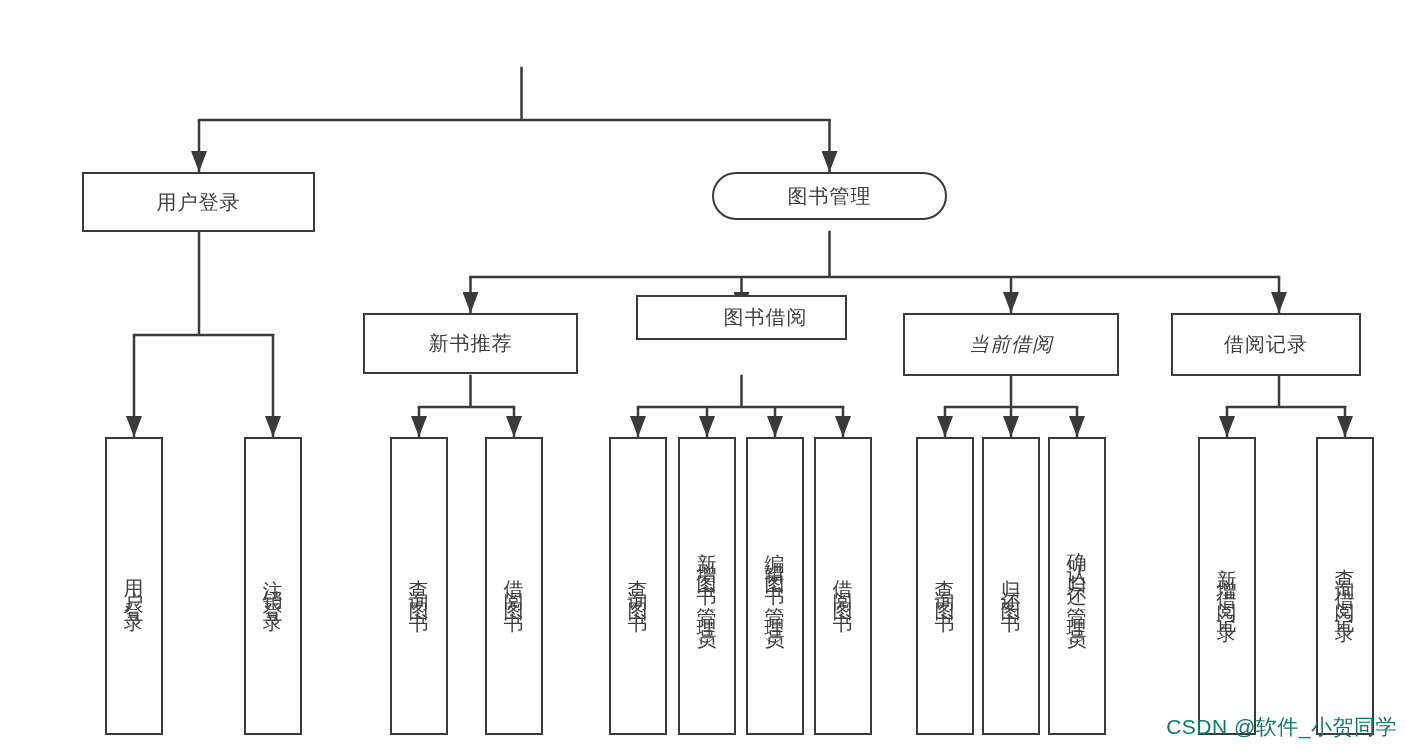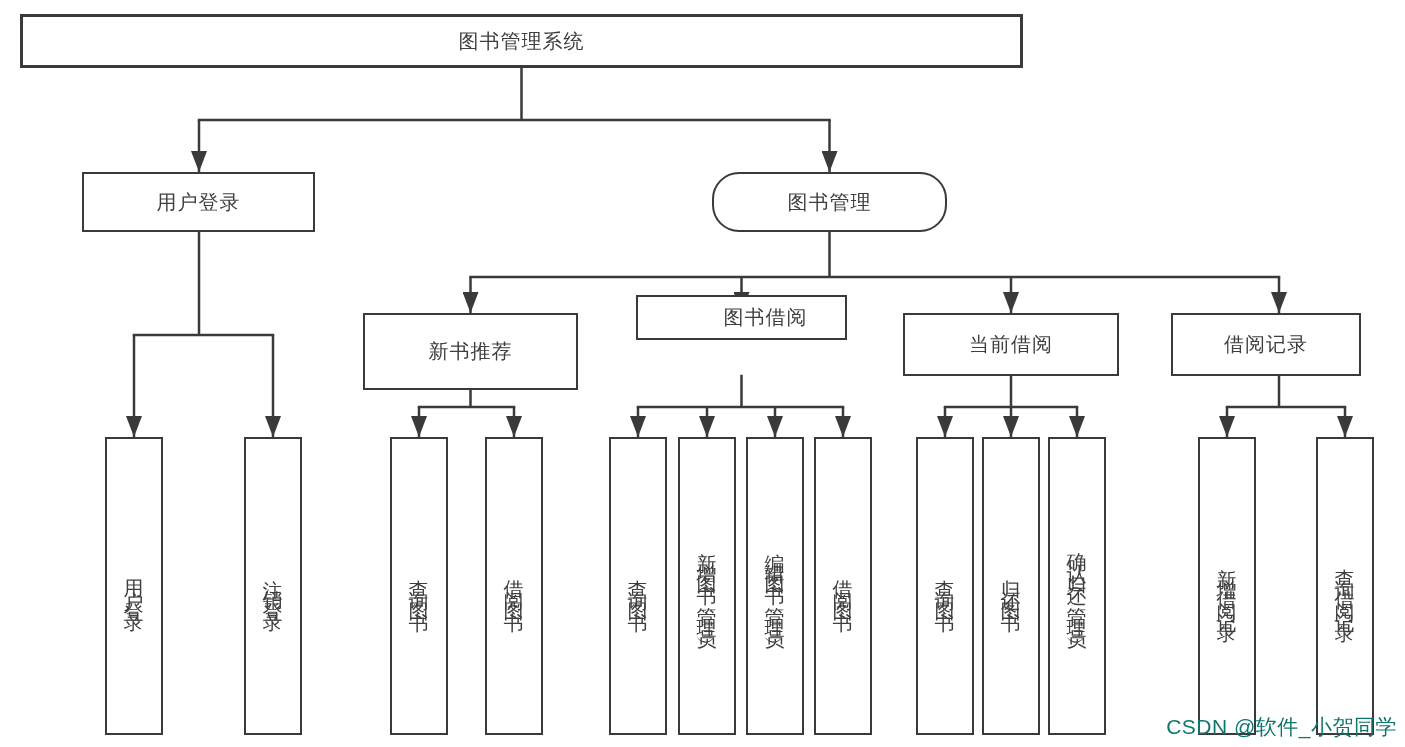--- a/index.html
+++ b/index.html
@@ -92,28 +92,27 @@
       <line x1="775" y1="407" x2="775" y2="437" marker-end="url(#arrowhead)"></line>
       <line x1="843" y1="407" x2="843" y2="437" marker-end="url(#arrowhead)"></line>
       <line x1="945" y1="407" x2="945" y2="437" marker-end="url(#arrowhead)"></line>
       <line x1="1011" y1="407" x2="1011" y2="437" marker-end="url(#arrowhead)"></line>
       <line x1="1077" y1="407" x2="1077" y2="437" marker-end="url(#arrowhead)"></line>
       <line x1="1227" y1="407" x2="1227" y2="437" marker-end="url(#arrowhead)"></line>
       <line x1="1345" y1="407" x2="1345" y2="437" marker-end="url(#arrowhead)"></line>
     </g>
   </svg>
 
-  <div class="node h root" style="left:20px; top:14px; width:1003px; height:54px;">图书管理系统</div>
 
   <div class="node h" style="left:82px; top:172px; width:233px; height:60px;">用户登录</div>
-  <div class="node h" style="left:712px; top:172px; width:235px; height:60px;border-radius:27px;">图书管理</div>
+  <div class="node h" style="left:712px; top:172px; width:235px; height:48px;border-radius:27px;">图书管理</div>
 
-  <div class="node h" style="left:363px; top:313px; width:215px; height:77px;">新书推荐</div>
+  <div class="node h" style="left:363px; top:313px; width:215px; height:61px;">新书推荐</div>
   <div class="node h" style="left:636px; top:295px; width:211px; height:45px;padding-left:48px;">图书借阅</div>
-  <div class="node h" style="left:903px; top:313px; width:216px; height:63px;">当前借阅</div>
+  <div class="node h" style="left:903px; top:313px; width:216px; height:63px;font-style:italic;">当前借阅</div>
   <div class="node h" style="left:1171px; top:313px; width:190px; height:63px;">借阅记录</div>
 
   <div class="node v" style="left:105px; top:437px; width:58px; height:298px;">用户登录</div>
   <div class="node v" style="left:244px; top:437px; width:58px; height:298px;">注销登录</div>
 
   <div class="node v" style="left:390px; top:437px; width:58px; height:298px;">查询图书</div>
   <div class="node v" style="left:485px; top:437px; width:58px; height:298px;">借阅图书</div>
 
   <div class="node v" style="left:609px; top:437px; width:58px; height:298px;">查询图书</div>
   <div class="node v" style="left:678px; top:437px; width:58px; height:298px;">新增图书（管理员）</div>

